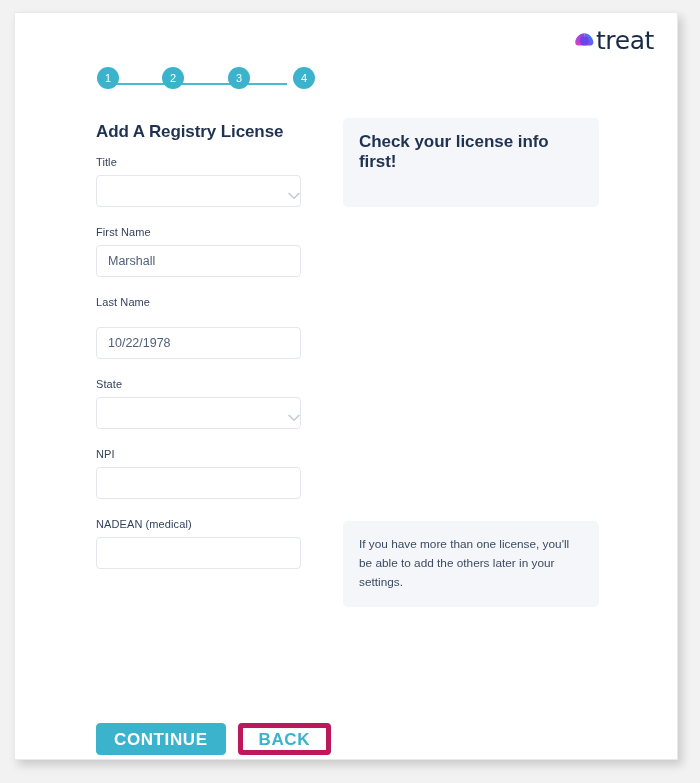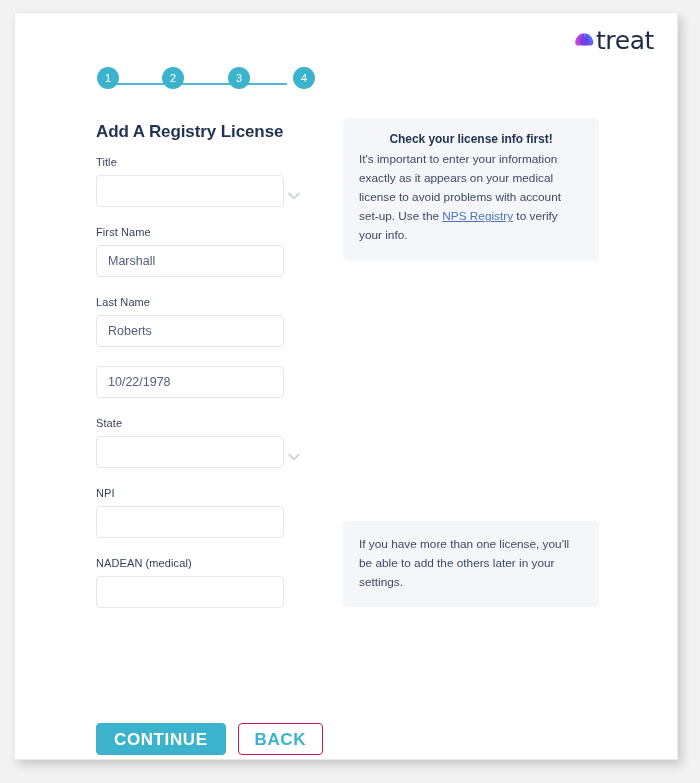--- a/index.html
+++ b/index.html
@@ -82,21 +82,21 @@
   }
   .field{margin-bottom:19px;}
   .field-label{
     font-size:11px;
     color:#34435c;
     margin-bottom:7px;
     display:block;
     letter-spacing:0.1px;
   }
   .input{
-    width:188px;height:32px;
+    width:205px;height:32px;
     box-sizing:border-box;
     border:1px solid #e3e6ea;
     border-radius:4px;
     background:#ffffff;
     font-size:12.5px;
     color:#51607a;
     padding:0 11px;
     font-family:"Liberation Sans", sans-serif;
     outline:none;
     line-height:30px;
@@ -126,41 +126,40 @@
   .btn-primary{
     background:#3bb3cc;
     border:1px solid #3bb3cc;
     color:#ffffff;
     height:32px;
     padding:0 17px;
     font-weight:bold;
   }
   .btn-secondary{
     background:#ffffff;
-    border:1px solid #be185d;
+    border:5px solid #be185d;
     color:#3bb3cc;
     height:32px;
     padding:0 16px;
     font-weight:bold;
   }
 
   
   .info{
     position:absolute;
     background:#f4f6f9;
     border-radius:5px;
     box-sizing:border-box;
   }
   .info-1{left:328px;top:105px;width:256px;padding:14px 16px 15px 16px;}
   .info-2{left:328px;top:508px;width:256px;padding:14px 16px 15px 16px;}
   .info-title{
-    font-size:12px;font-weight:bold;
-    color:#1f3251;margin-bottom:4px;
+    font-size:17px;font-weight:bold;
+    color:#1f3251;margin-bottom:20px;
     letter-spacing:-0.05px;
-    text-align:center;
   }
   .info-body{
     font-size:11.8px;
     color:#3c4a63;
     line-height:1.62;
   }
   .info-link{
     color:#4a73b8;
     text-decoration:underline;
     cursor:pointer;
@@ -217,21 +216,20 @@
         </div>
       </div>
 
       <div class="field">
         <label class="field-label">First Name</label>
         <input class="input" value="Marshall" style="">
       </div>
 
       <div class="field">
         <label class="field-label">Last Name</label>
-        <input class="input" value="Roberts" style="">
       </div>
 
       <div class="field">
         <input class="input" value="10/22/1978" style="">
       </div>
 
       <div class="field">
         <label class="field-label">State</label>
         <div class="select-wrap">
           <input class="input" readonly="" value="" style="">
@@ -256,21 +254,20 @@
 
     </div>
 
     <div class="actions">
       <button class="btn btn-primary">CONTINUE</button>
       <button class="btn btn-secondary">BACK</button>
     </div>
 
     <div class="info info-1">
       <div class="info-title">Check your license info first!</div>
-      <div class="info-body"><span>It's important to enter your information exactly as it appears on your medical license to avoid problems with account set-up. Use the </span><span class="info-link">NPS Registry</span><span> to verify your info.</span></div>
     </div>
 
     <div class="info info-2">
       <div class="info-body">If you have more than one license, you'll be able to add the others later in your settings.</div>
     </div>
 
   </div>
 </div>
 
 </body></html>

